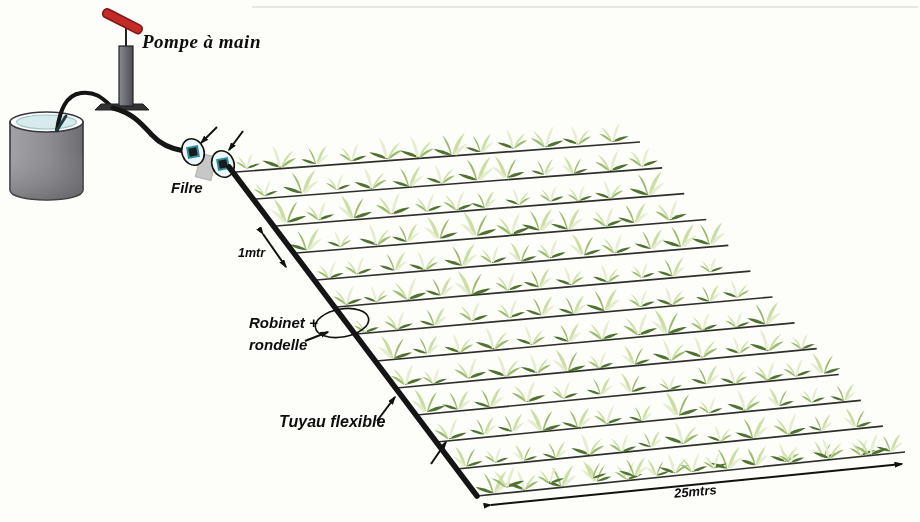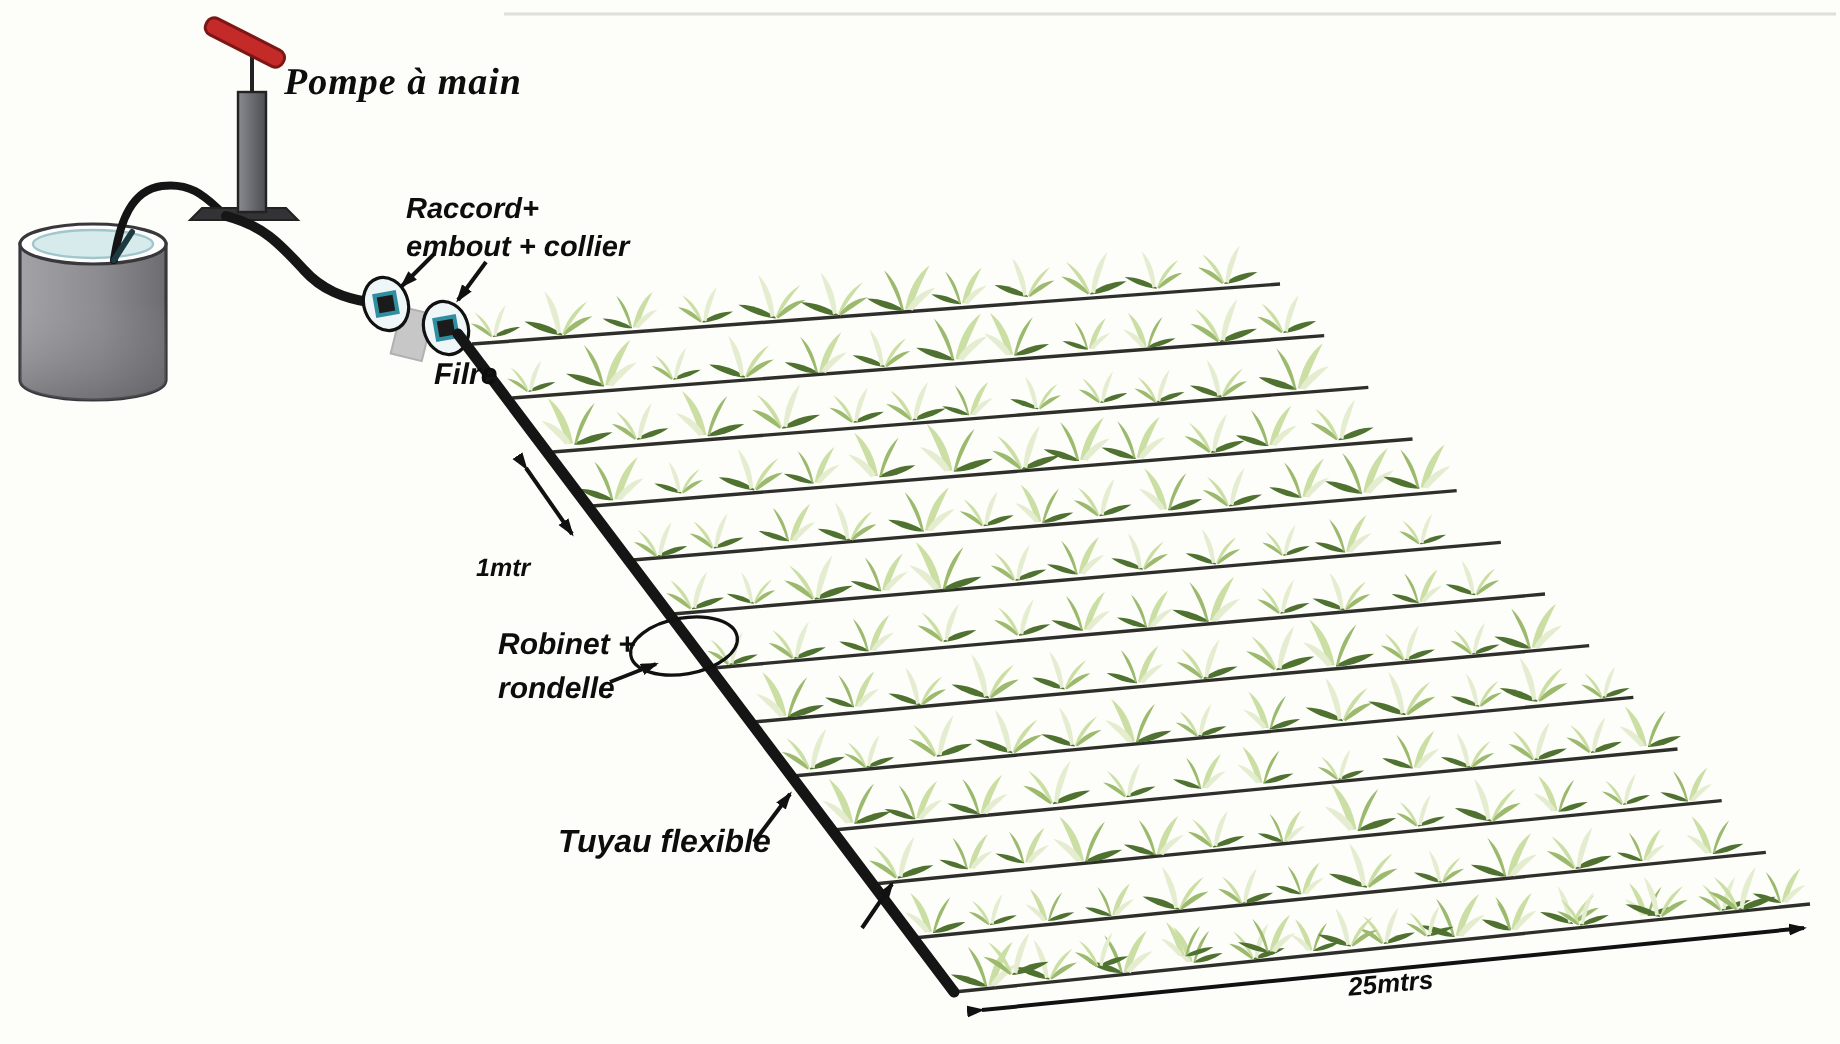--- a/index.html
+++ b/index.html
@@ -6,22 +6,22 @@
   .canvas{
     position:relative;width:920px;height:522px;overflow:hidden;
     background:var(--bg,#fdfdf9);
     font-family:"Liberation Sans",sans-serif;
   }
   .scene{position:absolute;left:0;top:0;width:920px;height:522px;}
   .labels{position:absolute;left:0;top:0;width:920px;height:522px;pointer-events:none;font-style:italic;}
   .lbl{position:absolute;color:#0d0d0d;font-weight:bold;white-space:nowrap;line-height:1.2;}
   .lbl-title{left:142px;top:31px;font-family:"Liberation Serif",serif;font-size:19px;letter-spacing:0.5px;}
   .lbl-raccord{left:203px;top:96px;font-size:14.5px;line-height:19px;}
-  .lbl-filtre{left:171px;top:179px;font-size:15px;margin-left:46px;}
-  .lbl-1mtr{left:238px;top:246px;font-size:12.5px;margin-top:31px;}
+  .lbl-filtre{left:171px;top:179px;font-size:15px;}
+  .lbl-1mtr{left:238px;top:246px;font-size:12.5px;}
   .lbl-robinet{left:249px;top:312px;font-size:15px;line-height:22px;}
   .lbl-tuyau{left:279px;top:412px;font-size:16px;}
   .lbl-ligne{left:291px;top:457px;font-size:16px;}
   .lbl-25mtrs{left:674px;top:484px;font-size:13px;transform:rotate(-5deg);}
   .p-dark{fill:var(--plant-dark,#507231);}
   .p-mid{fill:var(--plant-mid,#9cba6e);}
   .p-light{fill:var(--plant-light,#cbdfa4);}
   .p-pale{fill:var(--plant-pale,#e4edcf);}
 </style>
 </head>
@@ -325,24 +325,20 @@
     <path d="M243 131 L229 150" fill="none" stroke="#111" stroke-width="2" marker-end="url(#ah)"></path>
     <path d="M263 234 L286 267" fill="none" stroke="#111" stroke-width="2" marker-start="url(#ah)" marker-end="url(#ah)"></path>
     <path d="M305 341 L328 332" fill="none" stroke="#111" stroke-width="2" marker-end="url(#ah)"></path>
     <path d="M377 421 L395 397" fill="none" stroke="#111" stroke-width="2" marker-end="url(#ah)"></path>
     <path d="M431 464 L446 442" fill="none" stroke="#111" stroke-width="2" marker-end="url(#ah)"></path>
     <path d="M491 505 L902 464" fill="none" stroke="#111" stroke-width="2" marker-start="url(#ah)" marker-end="url(#ah)"></path>
   </svg>
 
   <div class="labels">
     <div class="lbl lbl-title">Pompe à main</div>
-    <div class="lbl lbl-raccord">
-      <span>Raccord+</span><br>
-      <span>embout + collier</span>
-    </div>
     <div class="lbl lbl-filtre">Filre</div>
     <div class="lbl lbl-1mtr">1mtr</div>
     <div class="lbl lbl-robinet">
       <span>Robinet +</span><br>
       <span>rondelle</span>
     </div>
     <div class="lbl lbl-tuyau">Tuyau flexible</div>
     <div class="lbl lbl-25mtrs">25mtrs</div>
   </div>
 </div>

